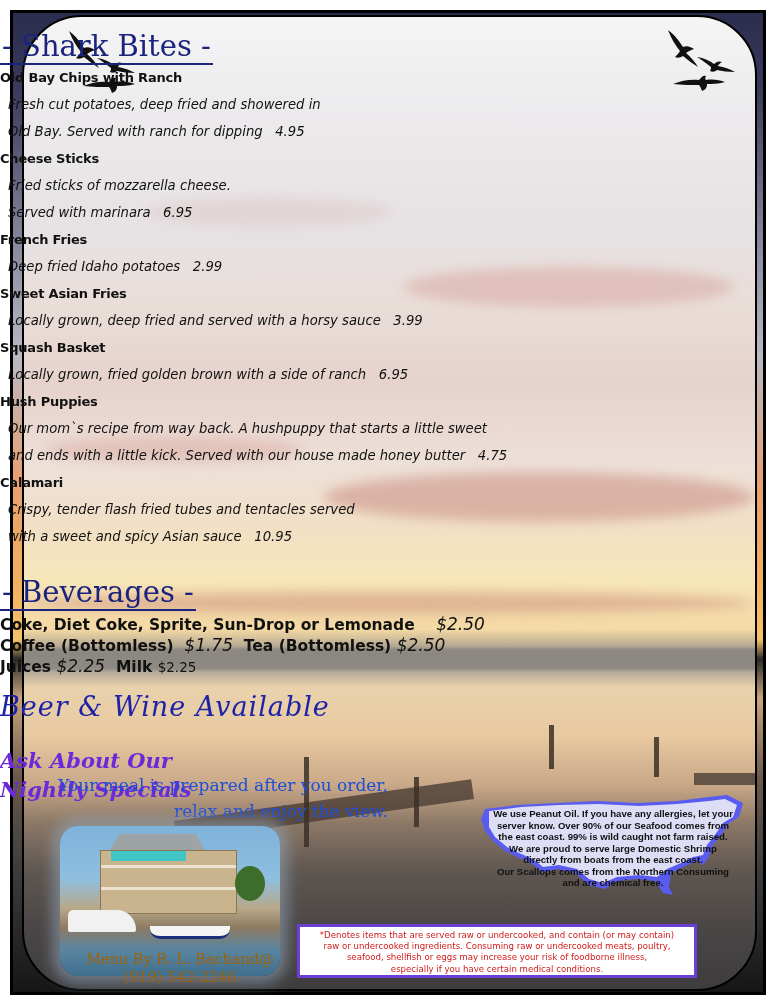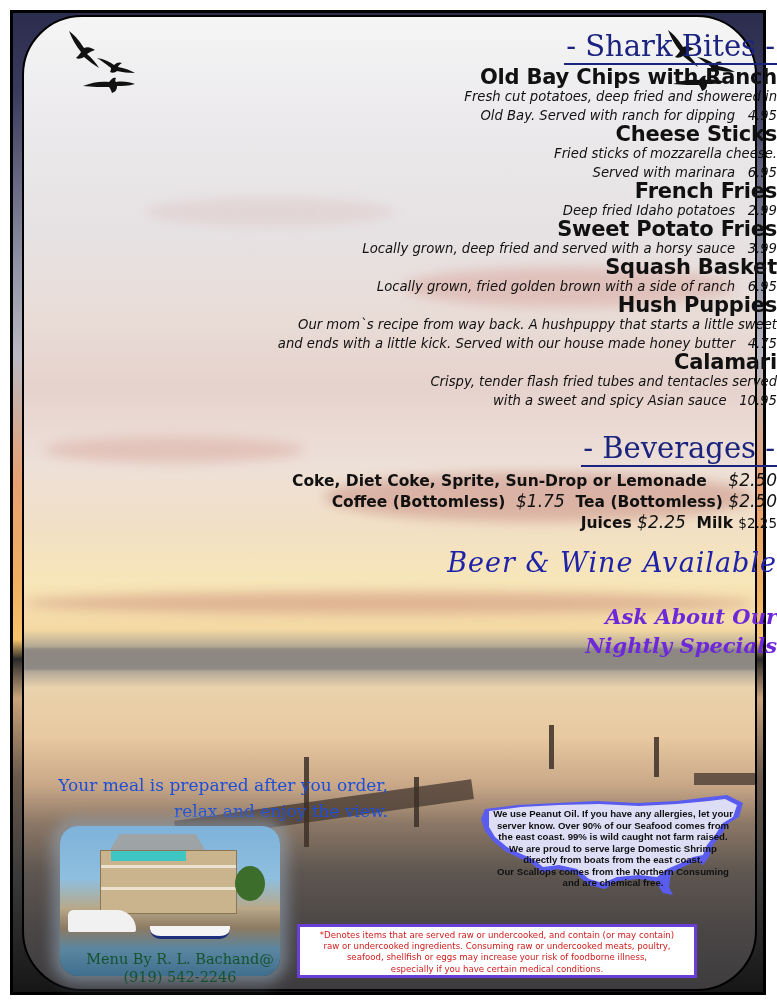--- a/index.html
+++ b/index.html
@@ -49,30 +49,30 @@
   .post { position: absolute; background: #3c3028; width: 5px; opacity: .85; }
   .p1 { left: 525px; top: 708px; height: 44px; }
   .p2 { left: 630px; top: 720px; height: 40px; }
   .p3 { left: 390px; top: 760px; height: 50px; }
   .p4 { left: 280px; top: 740px; height: 90px; }
 
   
   .birds { position: absolute; }
   .birds svg { display: block; }
 
-  .content { position: absolute; left: 0; top: 0; width: 100%; text-align: right; color: #111; }
+  .content { position: absolute; left: 0; top: 0; width: 100%; text-align: left; color: #111; }
 
   .section-title {
     font-family: "DejaVu Serif", serif; color: #1a237e;
     font-size: 29px; font-weight: normal;
     display: inline-block; border-bottom: 2px solid #1a237e;
     line-height: 32px; padding: 0 2px 1px; margin: 0;
   }
-  .item-name { font-weight: bold; font-size: 21px; line-height: 19px; margin: 0; color: #111; letter-spacing: -0.2px; }
-  .item-desc { font-style: italic; font-size: 13.2px; line-height: 19px; margin: 0; color: #111; white-space: pre; }
+  .item-name { font-weight: bold; font-size: 13px; line-height: 19px; margin: 0; color: #111; letter-spacing: -0.2px; }
+  .item-desc { font-style: italic; font-size: 13.2px; line-height: 19px; margin: 8px; color: #111; white-space: pre; }
 
   .bev-line { font-weight: bold; font-size: 15.5px; line-height: 20px; color: #111; margin: 0; }
   .bev-line .price { font-style: italic; font-weight: normal; font-size: 17px; }
   .bev-line .price-plain { font-weight: normal; font-size: 13.5px; }
 
   .beer { font-family: "DejaVu Serif", serif; font-style: italic; color: #1e22a8; font-size: 27px; letter-spacing: 1px; }
   .specials { font-family: "DejaVu Serif", serif; font-style: italic; font-weight: bold; color: #6d28d9; font-size: 21px; line-height: 29px; }
 
   .meal-note { position: absolute; left: 28px; top: 772px; width: 360px; text-align: right;
     font-family: "DejaVu Serif", serif; font-size: 17px; line-height: 26px; color: #1d4ed8; }
@@ -81,21 +81,21 @@
     background: linear-gradient(180deg, #7fb2da 0%, #8ebfe0 35%, #b8a888 55%, #8d7a62 68%, #5a86a0 82%, #3f6f8e 100%);
     box-shadow: 0 0 14px 8px rgba(150,170,190,.55); }
   .photo .roof { position: absolute; left: 50px; top: 8px; width: 95px; height: 16px; background: #9ea3a6; clip-path: polygon(10% 0, 90% 0, 100% 100%, 0 100%); }
   .photo .house { position: absolute; left: 40px; top: 24px; width: 135px; height: 62px; background: #c9b48e; border: 1px solid #8b7553; }
   .photo .house .teal { position:absolute; left: 10px; top: 0; width: 75px; height: 10px; background: #3fc6c4; }
   .photo .house .rail { position:absolute; left: 0; right:0; height: 3px; background:#ebe3cf; }
   .photo .tree { position:absolute; left: 175px; top: 40px; width: 30px; height: 35px; border-radius: 50%; background:#3d6d2a; }
   .photo .yacht { position:absolute; left: 8px; top: 84px; width: 68px; height: 22px; background:#f1f1f1; border-radius: 8px 30px 4px 4px; }
   .photo .boat { position:absolute; left: 90px; top: 100px; width: 80px; height: 10px; background:#f4f4f4; border-bottom: 3px solid #1c2f7a; border-radius: 0 0 10px 10px; }
   .photo-credit { position: absolute; left: 60px; top: 950px; width: 240px; text-align: center;
-    font-family: "DejaVu Serif", serif; font-size: 14.5px; line-height: 18px; color: #14532d; }
+    font-family: "DejaVu Serif", serif; font-size: 14.5px; line-height: 18px; color: #a16207; }
 
   .usa { position: absolute; left: 477px; top: 795px; width: 272px; height: 102px; }
   .usa-text { position: absolute; left: 470px; top: 808px; width: 286px; text-align: center;
     font-family: "Liberation Sans", sans-serif; font-weight: bold; font-size: 9.6px; line-height: 11.5px; color: #111; }
 
   .warning { position: absolute; left: 297px; top: 924px; width: 400px; height: 54px; box-sizing: border-box;
     background: #fff; border: 3px solid #6a3fd6; text-align: center;
     font-family: "DejaVu Sans", sans-serif; font-size: 8.6px; line-height: 11.2px; color: #d01a1a; padding-top: 3px; }
 </style>
 </head>
@@ -151,21 +151,21 @@
     <div>
       <p class="item-name">Cheese Sticks</p>
       <p class="item-desc">Fried sticks of mozzarella cheese.</p>
       <p class="item-desc">Served with marinara   6.95</p>
     </div>
     <div>
       <p class="item-name">French Fries</p>
       <p class="item-desc">Deep fried Idaho potatoes   2.99</p>
     </div>
     <div>
-      <p class="item-name">Sweet Potato Fries</p>
+      <p class="item-name">Sweet Asian Fries</p>
       <p class="item-desc">Locally grown, deep fried and served with a horsy sauce   3.99</p>
     </div>
     <div>
       <p class="item-name">Squash Basket</p>
       <p class="item-desc">Locally grown, fried golden brown with a side of ranch   6.95</p>
     </div>
     <div>
       <p class="item-name">Hush Puppies</p>
       <p class="item-desc">Our mom`s recipe from way back. A hushpuppy that starts a little sweet</p>
       <p class="item-desc">and ends with a little kick. Served with our house made honey butter   4.75</p>

